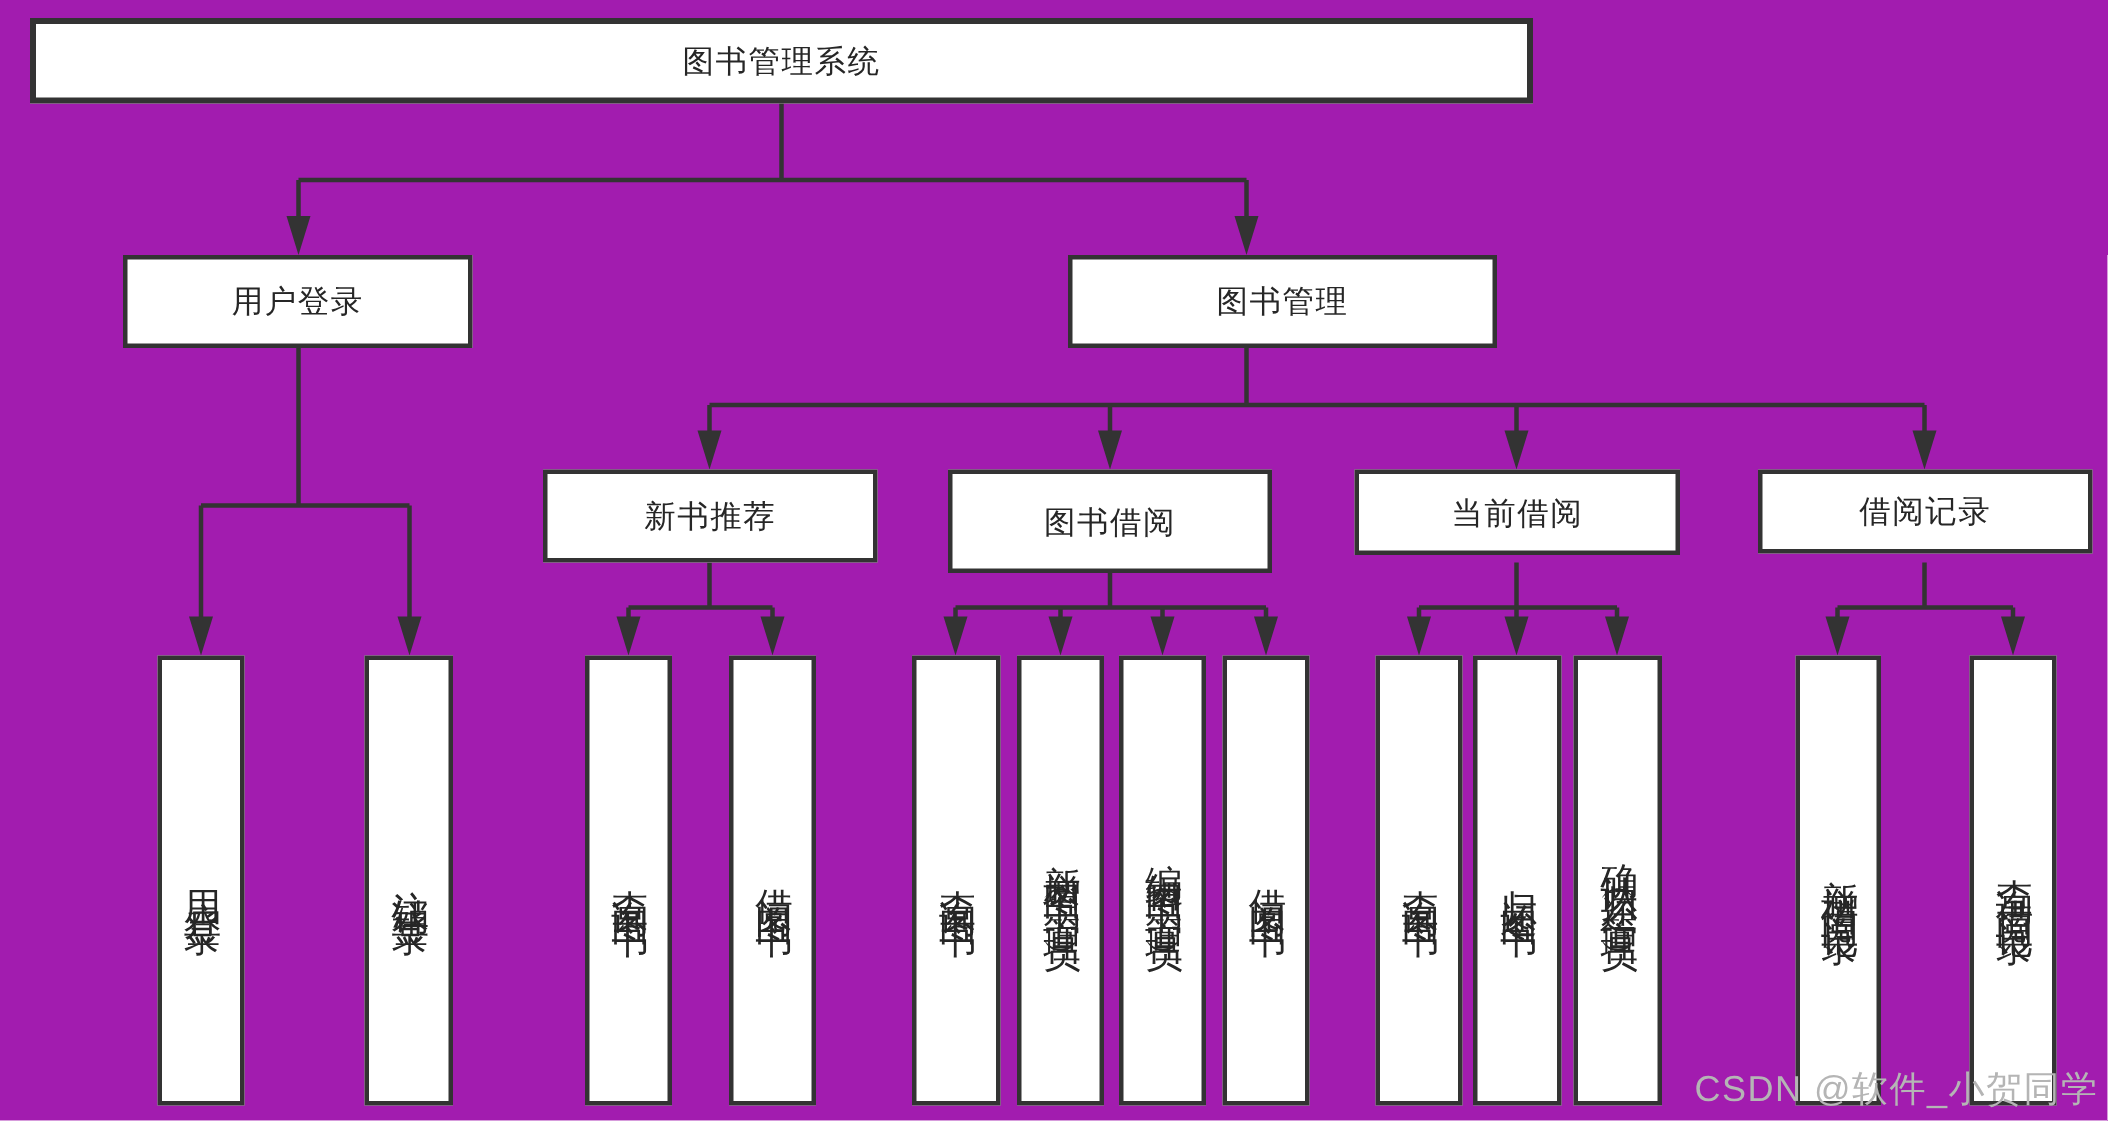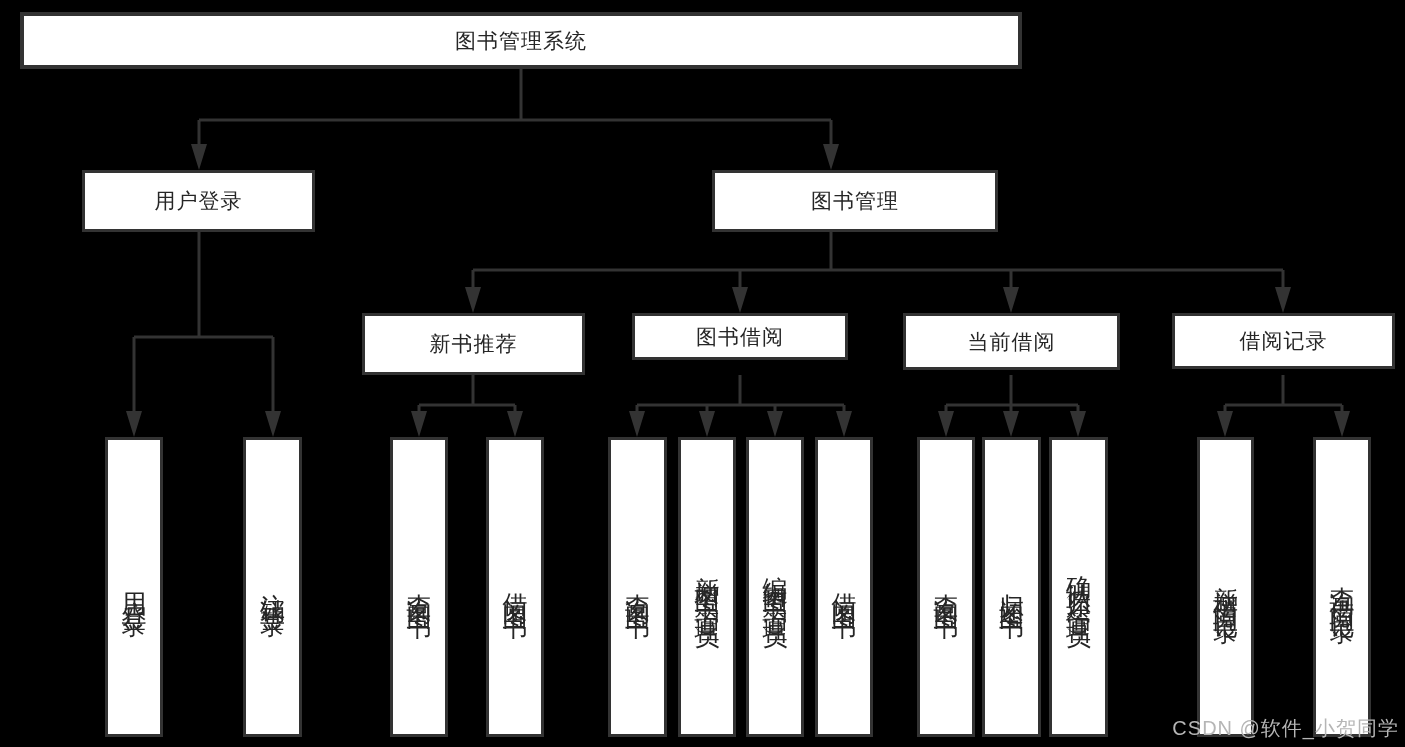--- a/index.html
+++ b/index.html
@@ -4,21 +4,21 @@
 <style>
   html, body {
     margin: 0;
     padding: 0;
     background: #ffffff;
   }
   .canvas {
     position: relative;
     width: 1405px;
     height: 747px;
-    background: #000000;
+    background: #a21caf;
     font-family: "Liberation Sans", "DejaVu Sans", sans-serif;
     overflow: hidden;
     text-align: center;
   }
   .connectors {
     position: absolute;
     left: 0;
     top: 0;
     width: 1405px;
     height: 747px;
@@ -50,21 +50,21 @@
   .vtext {
     writing-mode: vertical-rl;
     text-orientation: mixed;
     letter-spacing: 7px;
     line-height: 1;
   }
   .watermark {
     position: absolute;
     right: 6px;
     bottom: 5px;
-    font-size: 20px;
+    font-size: 24px;
     color: #b5b5b5;
     letter-spacing: 1px;
     white-space: nowrap;
   }
 </style>
 </head>
 <body>
 
 <div class="canvas">
 
@@ -92,21 +92,21 @@
   <div class="box hnode" style="left:82px; top:170px; width:233px; height:62px;">
     <span>用户登录</span>
   </div>
   <div class="box hnode" style="left:712px; top:170px; width:286px; height:62px;">
     <span>图书管理</span>
   </div>
 
   <div class="box hnode" style="left:362px; top:313px; width:223px; height:62px;">
     <span>新书推荐</span>
   </div>
-  <div class="box hnode" style="left:632px; top:313px; width:216px; height:47px;">
+  <div class="box hnode" style="left:632px; top:313px; width:216px; height:69px;">
     <span>图书借阅</span>
   </div>
   <div class="box hnode" style="left:903px; top:313px; width:217px; height:57px;">
     <span>当前借阅</span>
   </div>
   <div class="box hnode" style="left:1172px; top:313px; width:223px; height:56px;">
     <span>借阅记录</span>
   </div>
 
   <div class="box leaf" style="left:105px; top:437px; width:58px; height:300px;">

